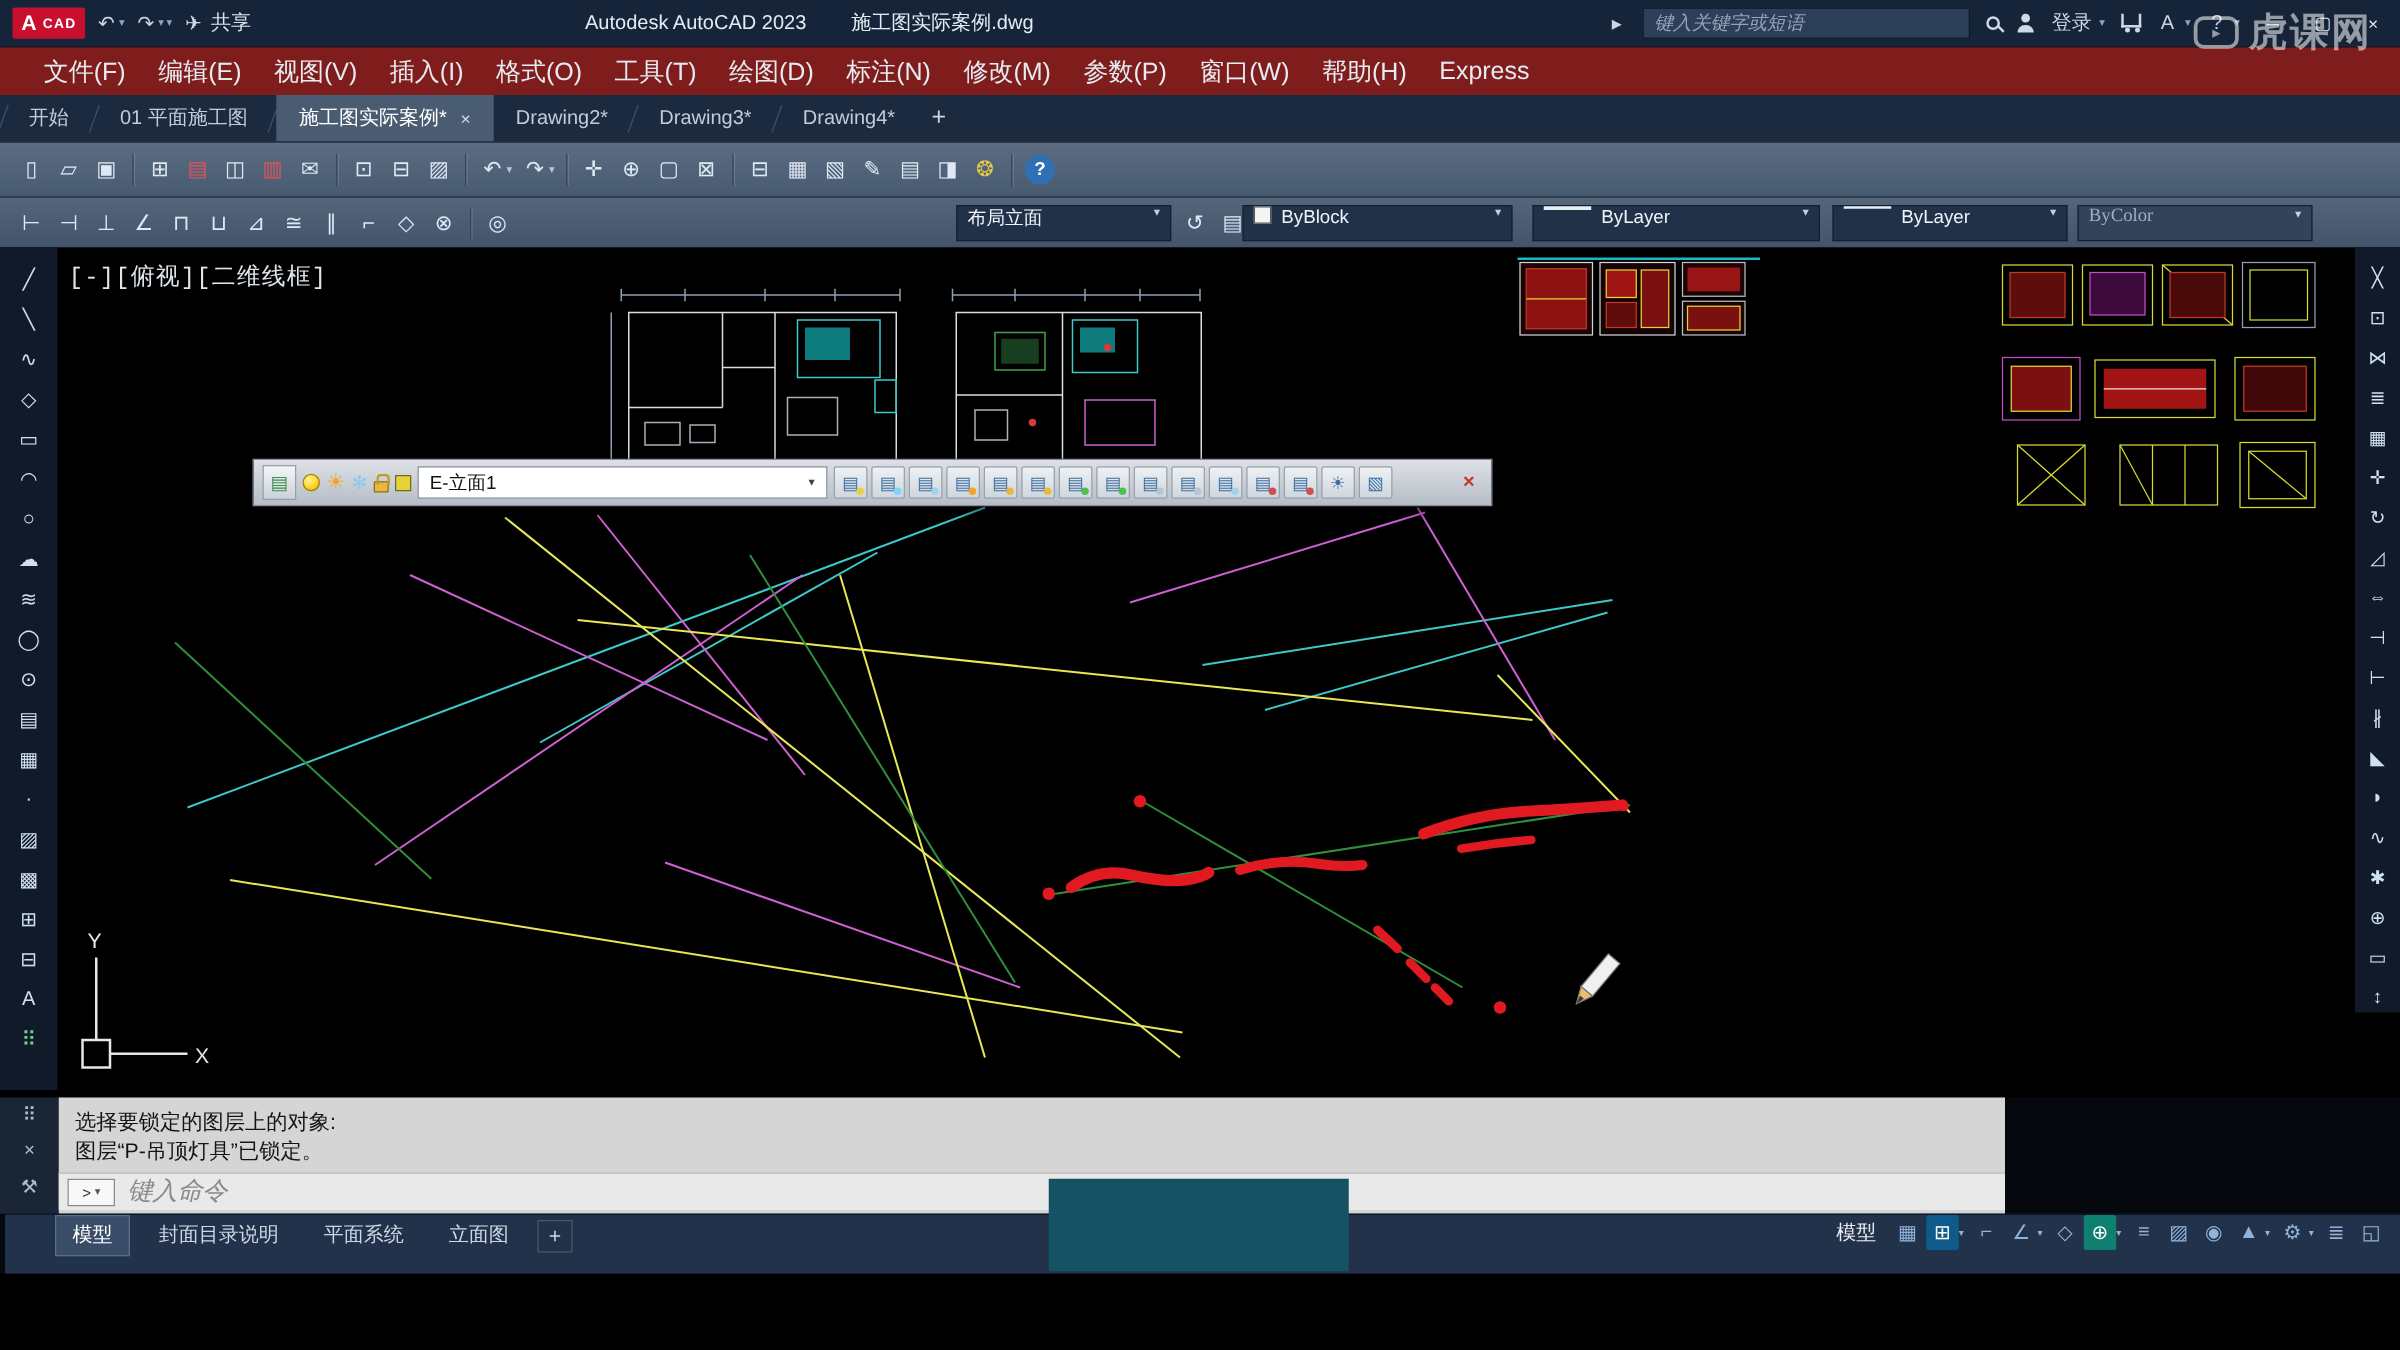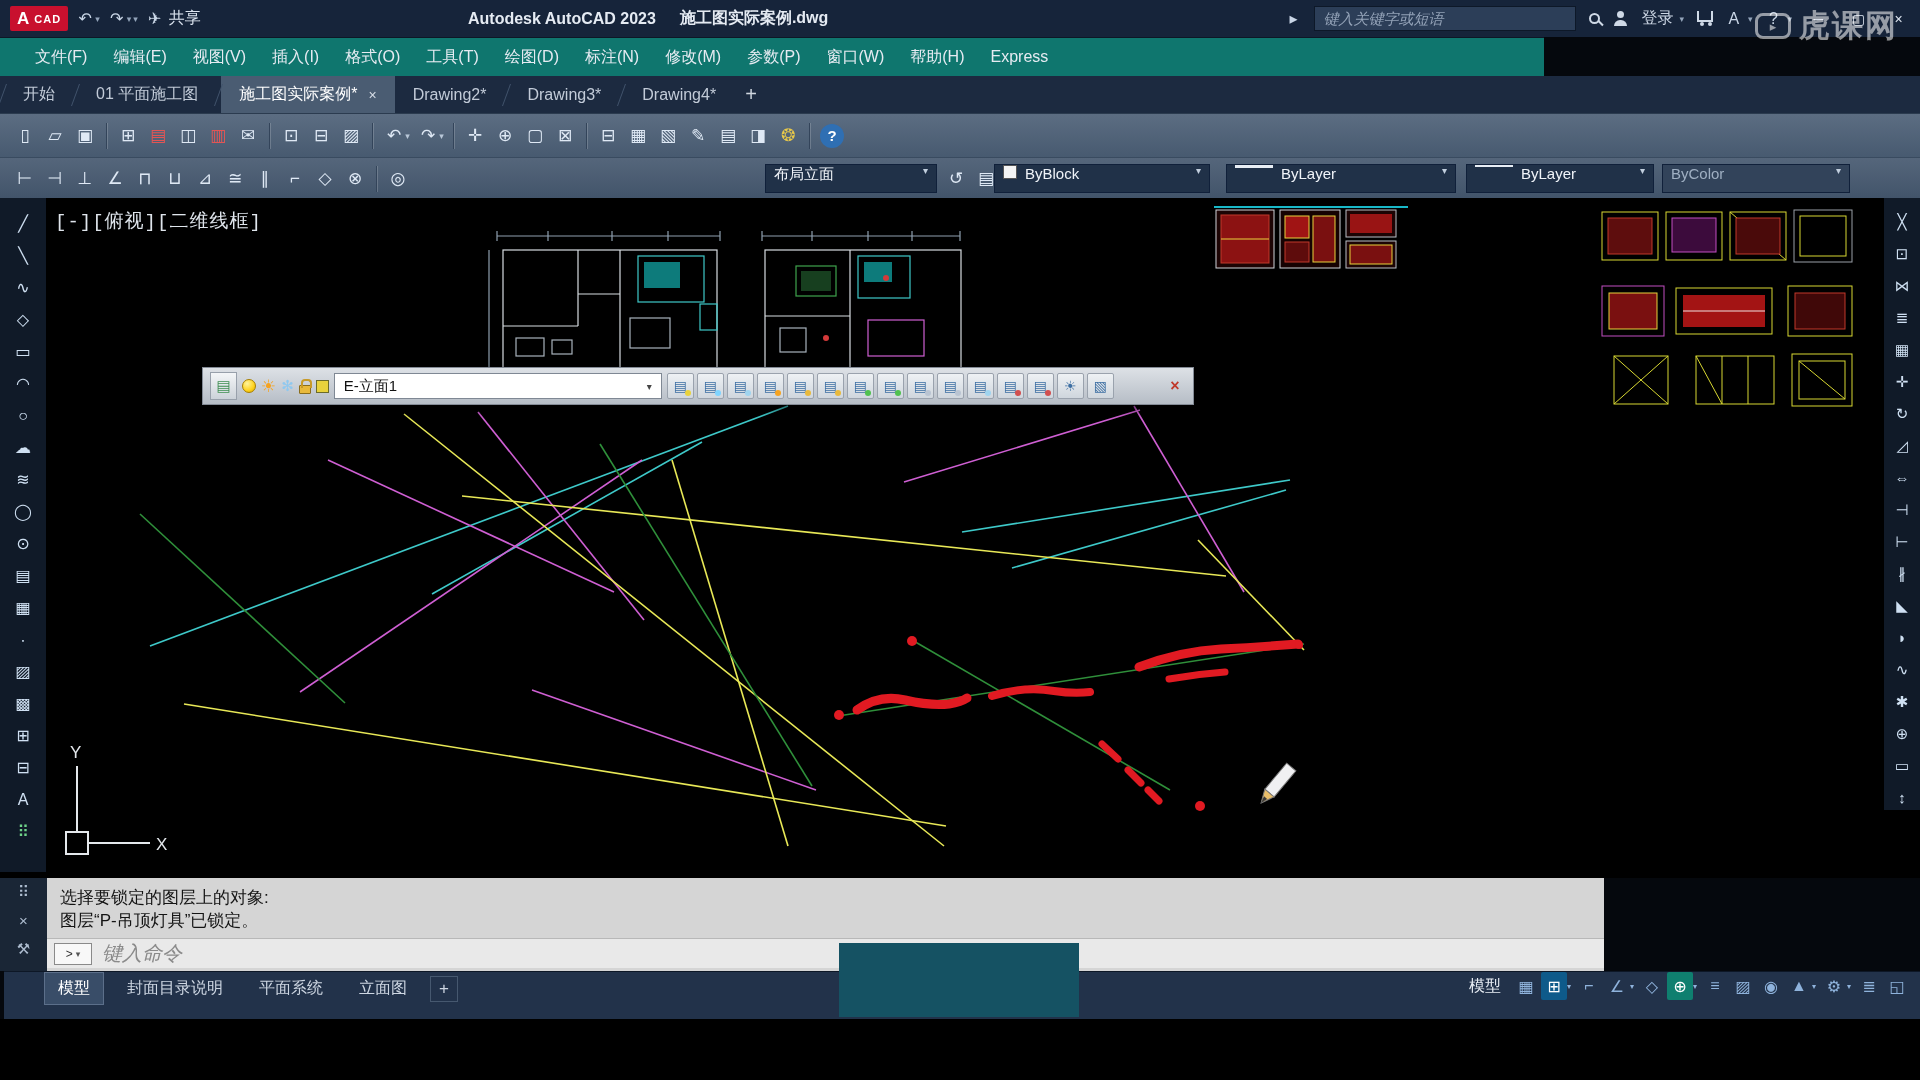--- a/index.html
+++ b/index.html
@@ -8,39 +8,39 @@
 
 
 .titlebar{position:absolute;left:0;top:0;width:1920px;height:37px;background:#16243a;display:flex;align-items:center;color:#ccd6e4;font-size:16px;z-index:20;}
 .tb-group{display:flex;align-items:center;gap:9px;padding:0 10px;height:37px;}
 .logo{background:#c8102e;color:#fff;font-weight:bold;height:25px;display:flex;align-items:center;padding:0 7px;gap:5px;border-radius:2px;}
 .logo .big{font-size:17px;}
 .logo .small{font-size:11px;letter-spacing:1px;}
 .tb-icon{color:#c9d6e6;font-size:16px;display:inline-flex;align-items:center;justify-content:center;min-width:16px;height:24px;}
 .tb-caret{font-size:9px;color:#93a4ba;margin-left:-7px;}
 .share{display:flex;gap:6px;align-items:center;color:#dbe4ef;}
-.tb-title{position:absolute;left:468px;top:0;height:37px;display:flex;align-items:center;gap:24px;color:#e5ebf3;font-weight:bold;}
+.tb-title{position:absolute;left:468px;top:0;height:37px;display:flex;align-items:center;gap:36px;color:#e5ebf3;}
 .tb-right{position:absolute;right:0;top:0;height:37px;display:flex;align-items:center;gap:13px;padding-right:8px;}
 .search-wrap{display:flex;align-items:center;background:#2c3e58;border:1px solid #0d1828;height:25px;width:262px;padding:0 8px;}
 .search-wrap input{flex:1;background:transparent;border:none;outline:none;color:#dfe7f1;font-size:15px;font-style:italic;font-family:inherit;width:100%;}
 .search-wrap input::placeholder{color:#94a3b8;font-style:italic;}
 .mag{width:11px;height:11px;border:2px solid #cfd9e6;border-radius:50%;position:relative;display:inline-block;}
 .mag::after{content:"";position:absolute;width:7px;height:2px;background:#cfd9e6;transform:rotate(45deg);right:-6px;bottom:-2px;}
 .person{width:15px;height:15px;position:relative;display:inline-block;}
 .person::before{content:"";position:absolute;left:4px;top:0;width:7px;height:7px;border-radius:50%;background:#cfd9e6;}
 .person::after{content:"";position:absolute;left:1px;bottom:0;width:13px;height:6px;border-radius:7px 7px 0 0;background:#cfd9e6;}
 .cart{width:16px;height:11px;border:2px solid #cfd9e6;border-top:none;position:relative;display:inline-block;margin-top:-4px;}
 .cart::after{content:"";position:absolute;bottom:-6px;left:1px;width:4px;height:4px;border-radius:50%;background:#cfd9e6;box-shadow:8px 0 0 #cfd9e6;}
 .winbtn{width:27px;height:26px;display:flex;align-items:center;justify-content:center;color:#dfe7f1;font-size:14px;}
 .watermark{position:absolute;right:22px;top:5px;display:flex;align-items:center;gap:8px;z-index:60;pointer-events:none;opacity:.55;}
 .watermark .wm-icon{width:36px;height:26px;border:3px solid #fff;border-radius:8px;display:flex;align-items:center;justify-content:center;color:#fff;font-size:13px;}
 .watermark .wm-text{color:#fff;font-size:31px;font-weight:bold;letter-spacing:2px;}
 
 
-.menubar{position:absolute;left:0;top:37px;width:1544px;height:39px;background:#0f766e;border-top:1px solid #0d1726;display:flex;align-items:center;padding-left:22px;color:#e6ebf2;font-size:16px;z-index:15;}
+.menubar{position:absolute;left:0;top:37px;width:1920px;height:39px;background:#7f1d1d;border-top:1px solid #0d1726;display:flex;align-items:center;padding-left:22px;color:#e6ebf2;font-size:20px;z-index:15;}
 .menu-item{padding:0 13px;height:39px;display:flex;align-items:center;}
 
 
 .tabbar{position:absolute;left:0;top:76px;width:1920px;height:37px;background:#1c2a40;display:flex;align-items:center;color:#c2cbd8;font-size:16px;}
 .tab{height:37px;display:flex;align-items:center;padding:5px 18px;white-space:nowrap;}
 .tab.active{background:#4a5c72;color:#fff;}
 .tab .close{margin-left:11px;font-size:14px;color:#d6dde6;}
 .tab-sep{width:1px;height:22px;background:#41536b;transform:skewX(-20deg);margin:0 2px;}
 .tab-plus{width:34px;height:37px;display:flex;align-items:center;justify-content:center;font-size:20px;color:#cfd6df;}
 
@@ -52,21 +52,21 @@
 .icon.red{color:#e25555;}
 .icon.yellow{color:#e8c84a;}
 .icon.help{background:#2f6fb3;color:#fff;border-radius:50%;width:24px;height:24px;font-weight:bold;font-size:15px;margin-left:4px;}
 .icon.caret{width:11px;font-size:9px;margin-left:-7px;color:#b9c7d8;}
 .tsep{width:1px;height:26px;background:#33445a;margin:0 6px;box-shadow:1px 0 0 rgba(255,255,255,.18);flex:none;}
 .dd{position:absolute;top:6px;height:29px;background:#203148;border:1px solid #10203a;color:#f0f4f9;display:flex;gap:8px;padding:0 8px;font-size:15px;}
 .dd .ddcaret{margin-left:auto;font-size:10px;color:#c2cfde;}
 .sw{width:14px;height:14px;background:#f4f4f4;border:1px solid #555;flex:none;}
 .lw-line{width:38px;height:3px;background:#e8eef5;flex:none;}
 .lt-line{width:38px;height:0;border-top:2px solid #e8eef5;flex:none;}
-.dd.disabled{background:#32435a;color:#9fafc2;}
+.dd.disabled{background:#32435a;color:#9fafc2;font-family:Liberation Serif, serif;}
 
 
 .canvas{position:absolute;left:0;top:198px;width:1920px;height:680px;background:#000;}
 #cv{position:absolute;left:0;top:0;pointer-events:none;}
 .vp-label{position:absolute;left:55px;top:10px;color:#dfe5ec;font-size:19px;letter-spacing:1px;font-family:Liberation Mono, monospace;}
 .left-tools{position:absolute;left:0;top:198px;width:46px;height:674px;background:#101a28;display:flex;flex-direction:column;align-items:center;padding-top:10px;gap:1px;z-index:5;}
 .left-tools .icon{width:30px;height:31px;font-size:16px;color:#cfe0f2;}
 .right-tools{position:absolute;right:0;top:198px;width:36px;height:612px;background:#101a28;display:flex;flex-direction:column;align-items:center;padding-top:8px;gap:1px;z-index:5;}
 .right-tools .icon{width:28px;height:31px;font-size:15px;color:#cfe0f2;}
 .icon.multi{color:#6fd48a;}

